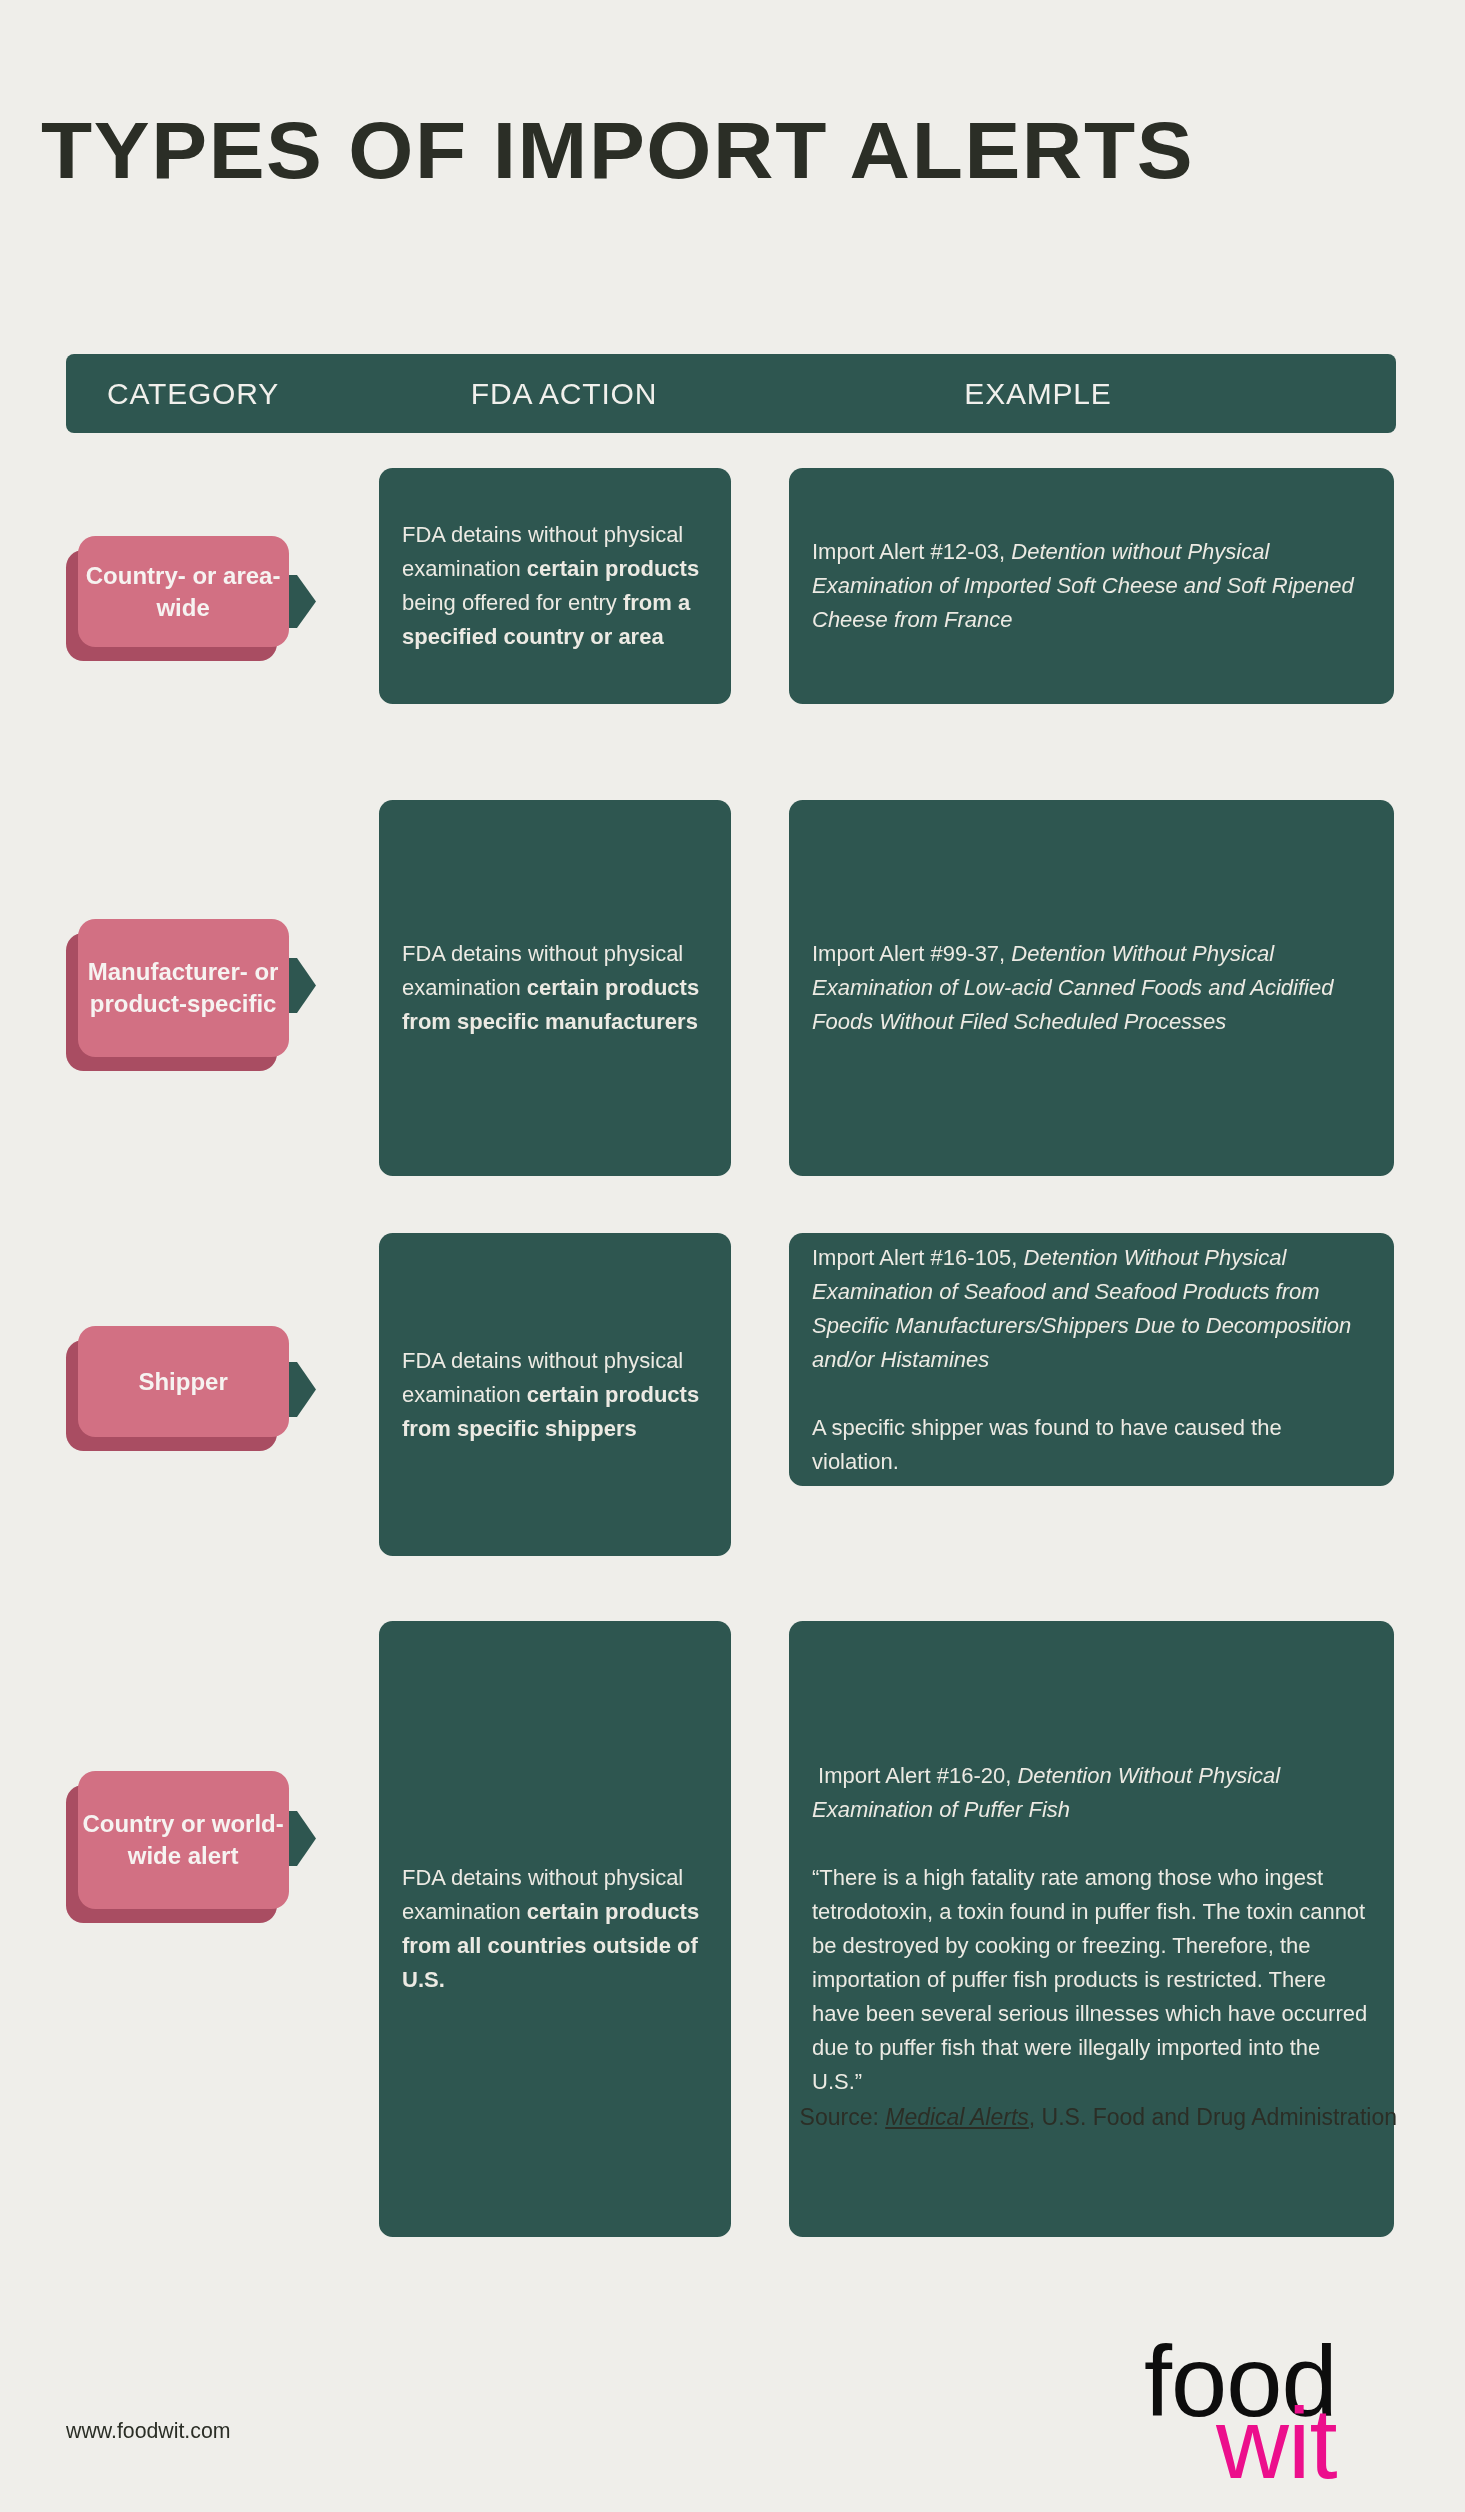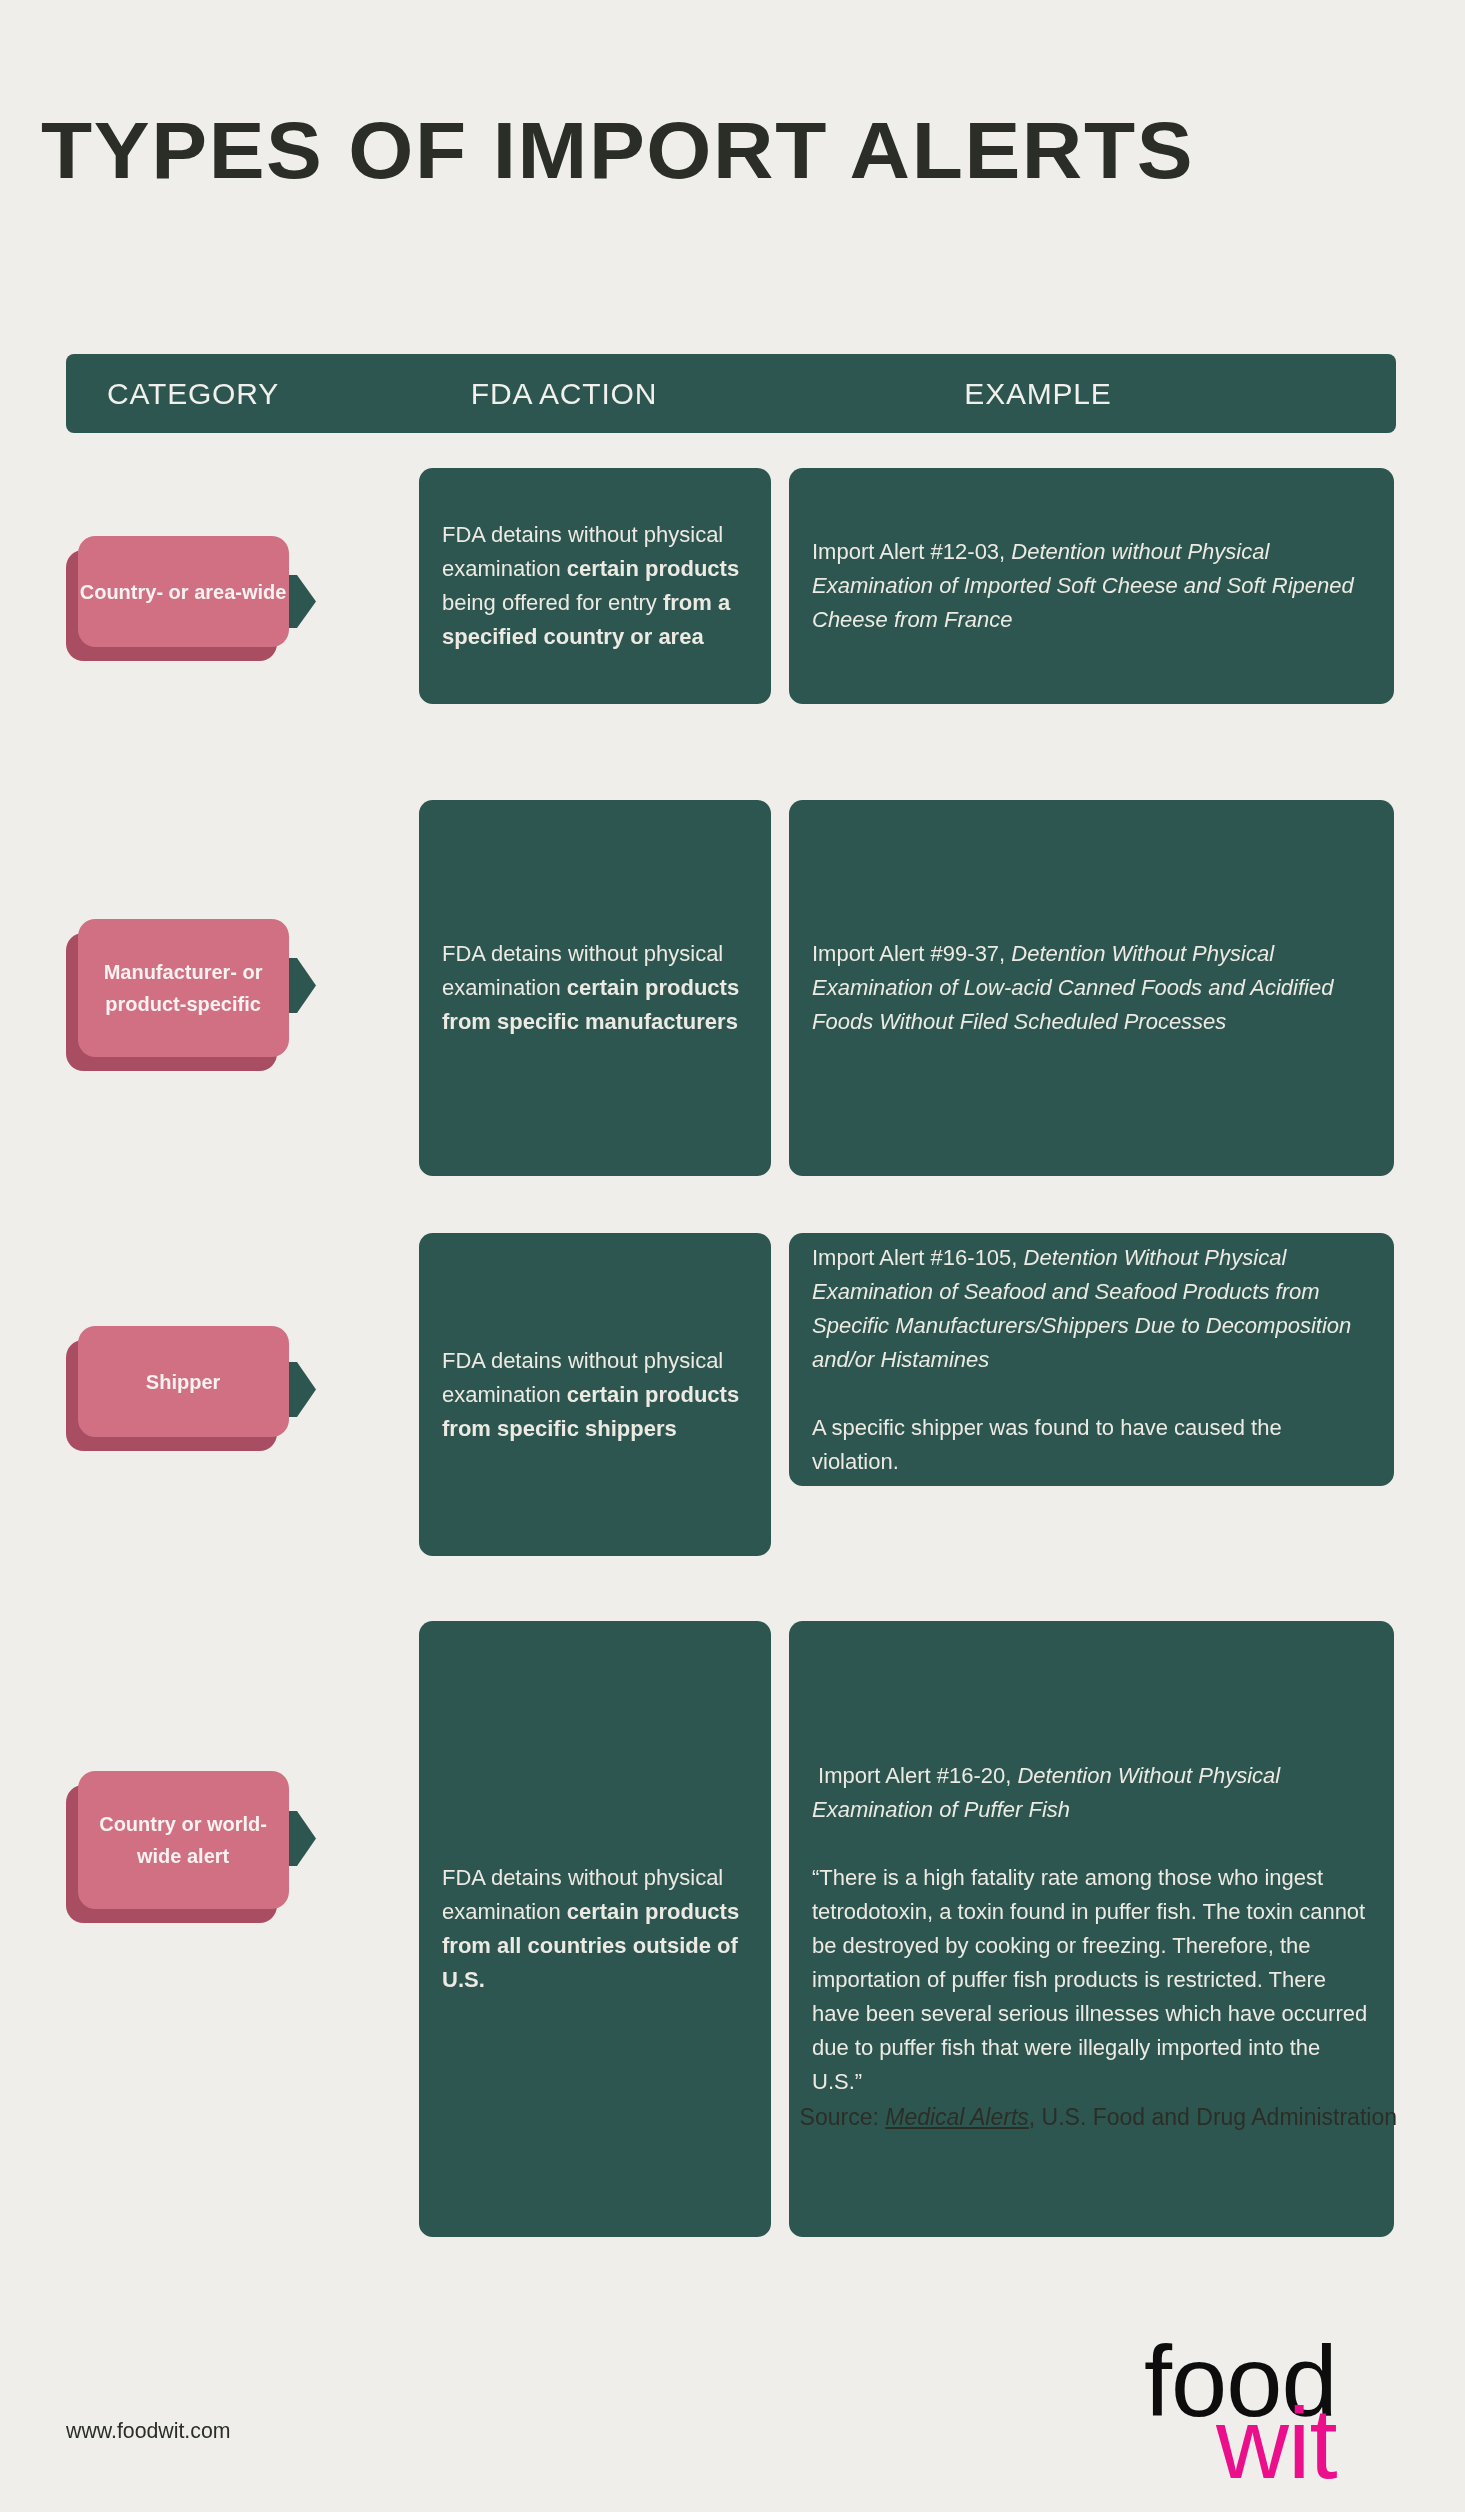--- a/index.html
+++ b/index.html
@@ -95,32 +95,32 @@
     border-radius: 17.4px;
     background: #d27083;
     display: flex;
     align-items: center;
     justify-content: center;
     text-align: center;
   }
   .tag-label {
     color: #f6f3f1;
     font-weight: bold;
-    font-size: 20px;
+    font-size: 24px;
     line-height: 32px;
     padding: 0 2px;
   }
 
   
   .card {
     position: absolute;
     background: #2e5650;
     border-radius: 13.6px;
   }
-  .action-card { left: 313px; width: 352px; margin-left: 40px; }
+  .action-card { left: 313px; width: 352px; }
   .example-card { left: 723px; width: 605px; }
 
   .card-text {
     color: #eceae3;
     font-size: 22px;
     line-height: 34px;
     padding: 0 23px;
   }
   .card-text b { font-weight: bold; }
   .card-text i { font-style: italic; }

